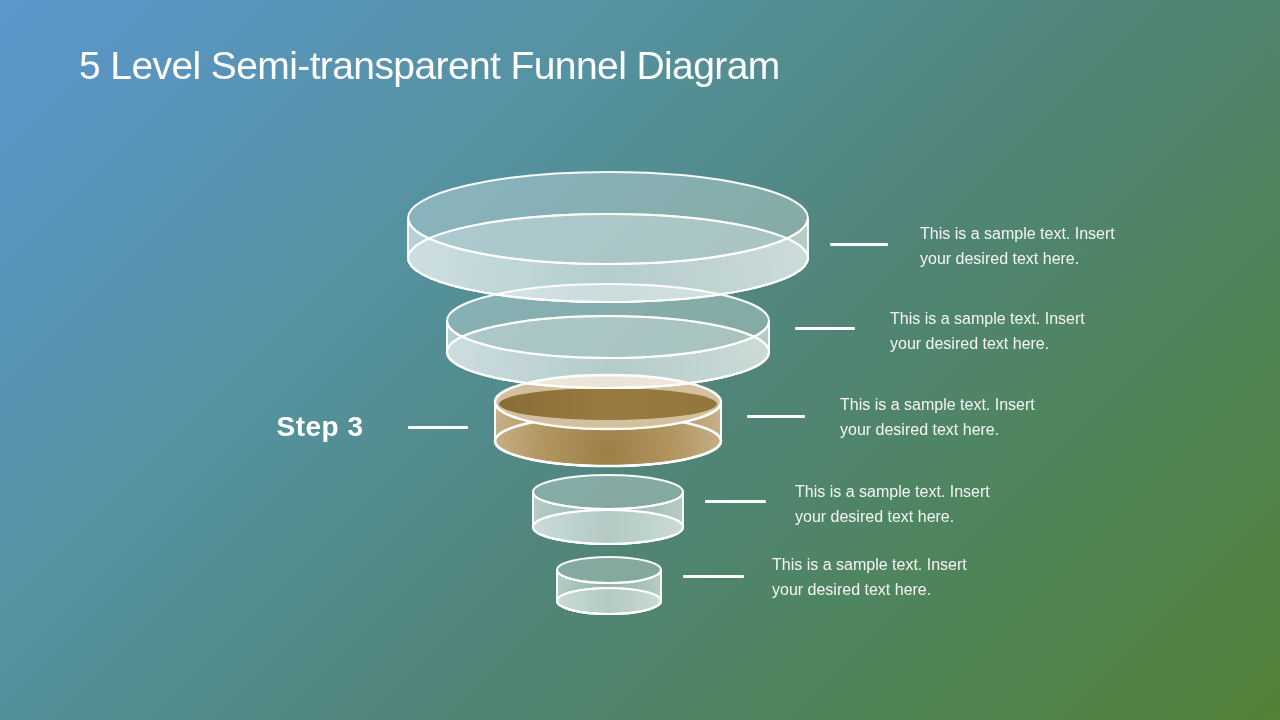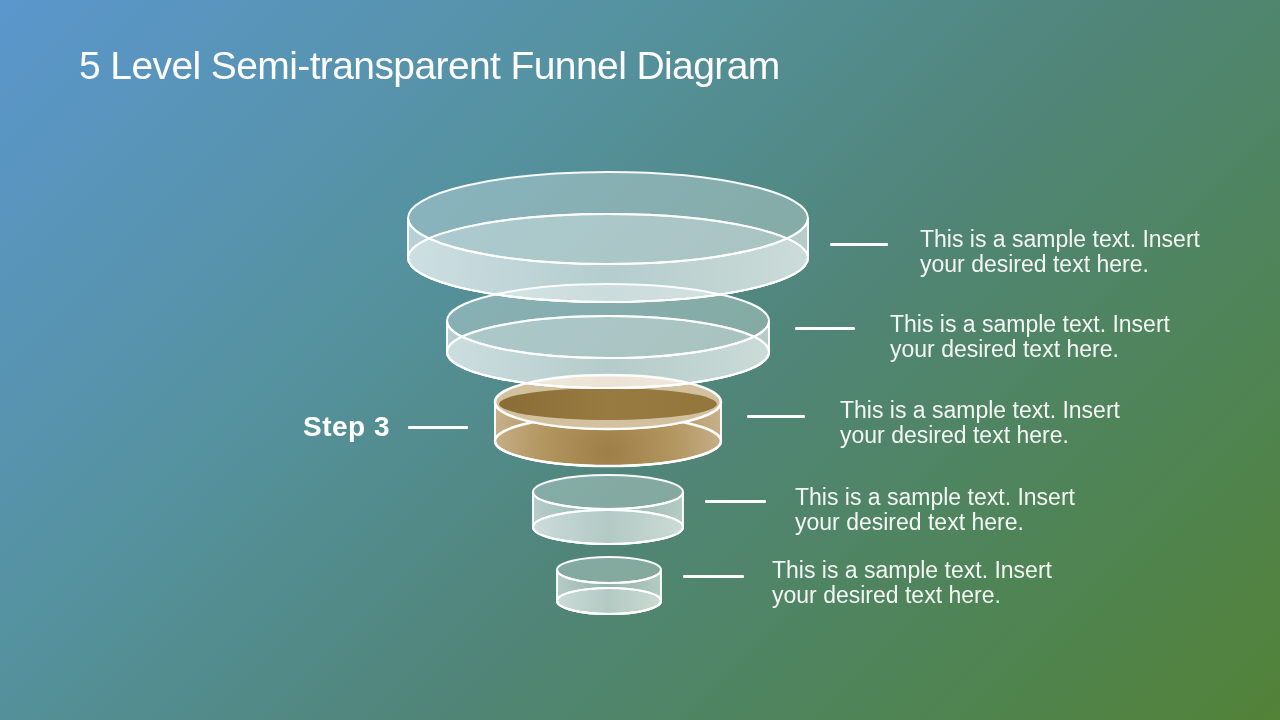--- a/index.html
+++ b/index.html
@@ -13,29 +13,29 @@
     padding-left:48px;
   }
   .title{
     position:absolute;left:79px;top:44px;
     font-size:39px;font-weight:400;letter-spacing:-0.6px;
     color:#fdfdfd;white-space:nowrap;
   }
   .funnel-svg{position:absolute;left:0;top:0;width:1280px;height:720px;}
   .callout-text{
     position:absolute;
-    font-size:23px;line-height:25px;font-weight:400;
-    color:#f4f6f4;white-space:nowrap;margin-top:6px;
+    font-size:16px;line-height:25px;font-weight:400;
+    color:#f4f6f4;white-space:nowrap;
   }
   .connector{
     position:absolute;height:3px;background:#fbfcfb;border-radius:1px;
   }
   .step-label{
     position:absolute;left:250px;top:411px;width:140px;
-    text-align:right;font-size:28px;font-weight:700;color:#ffffff;
+    text-align:center;font-size:28px;font-weight:700;color:#ffffff;
     letter-spacing:0.5px;white-space:nowrap;
   }
 </style>
 </head>
 <body>
 
 <div class="slide">
 
   <div class="title">5 Level Semi-transparent Funnel Diagram</div>
 

